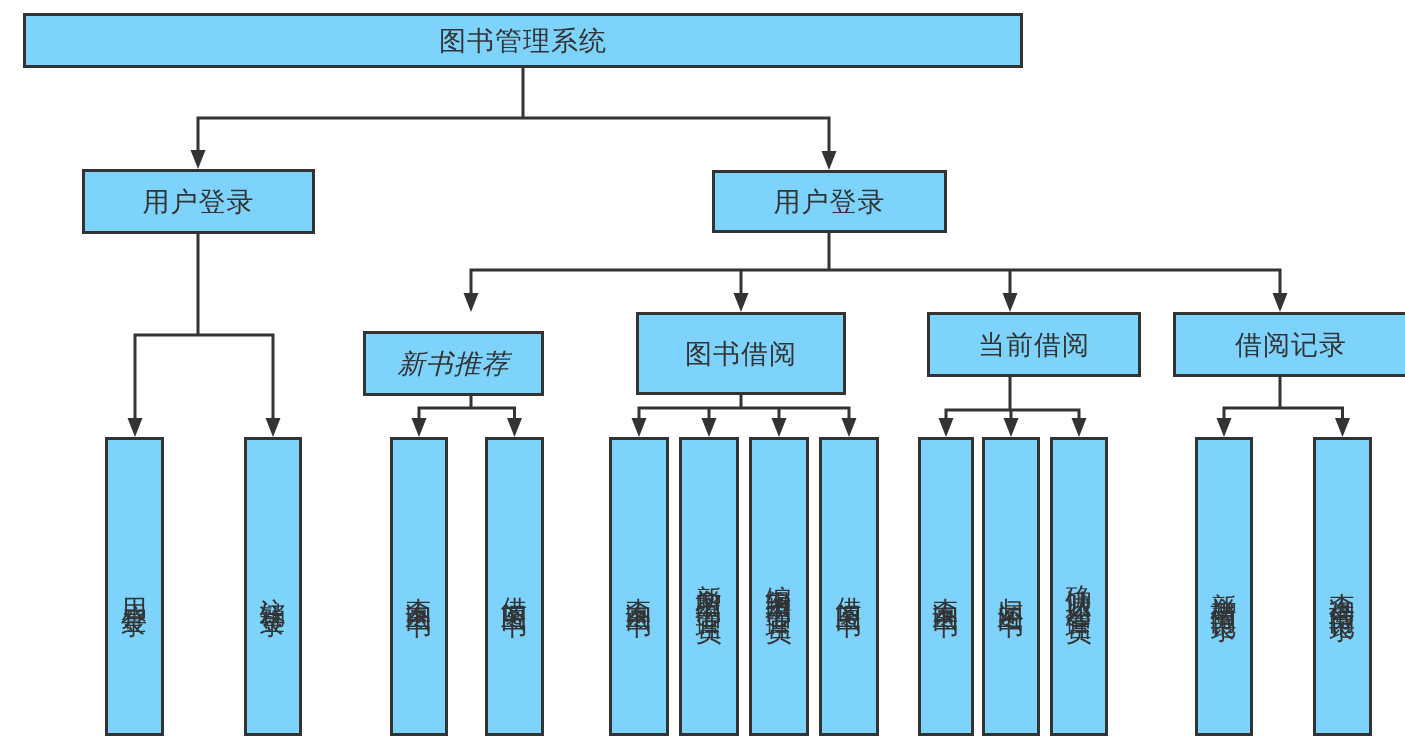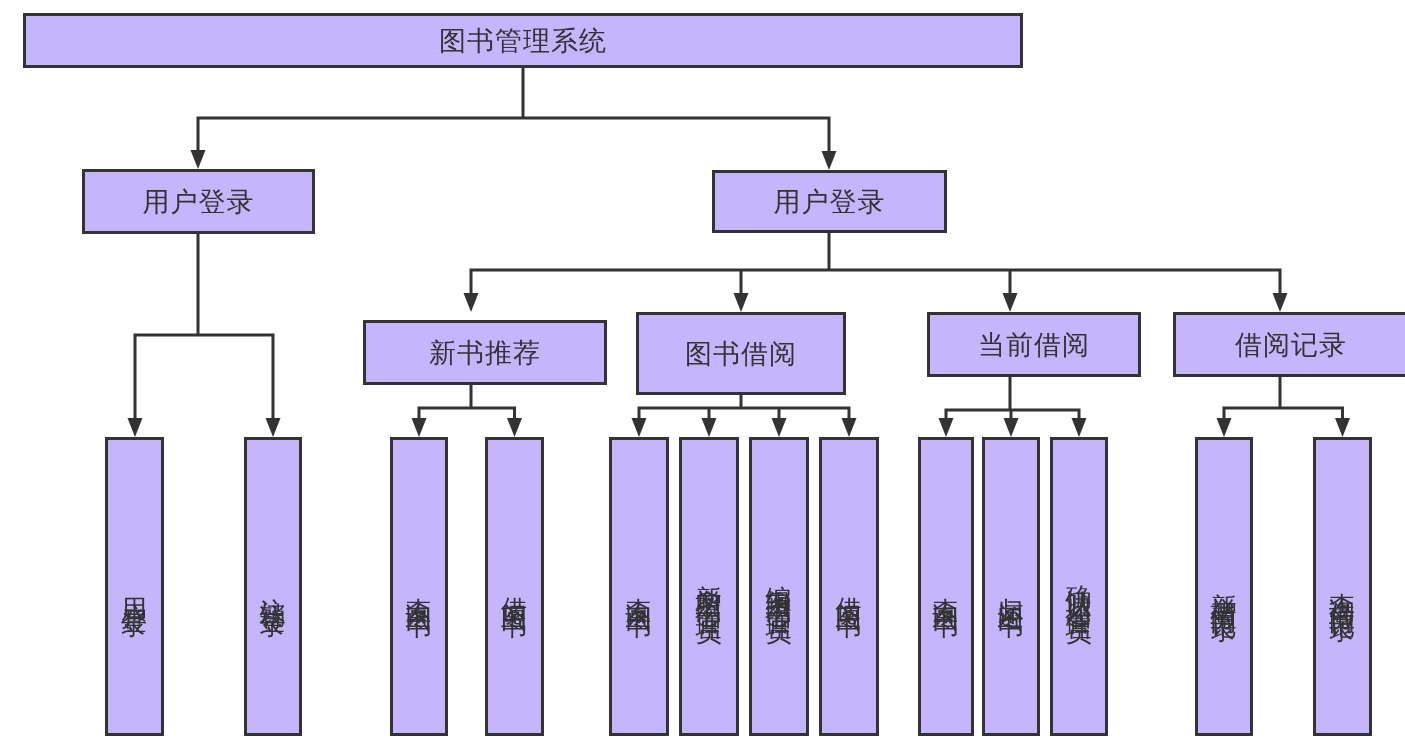--- a/index.html
+++ b/index.html
@@ -6,32 +6,32 @@
   body{
     width:1405px;height:747px;
     background:#ffffff;
     font-family:"DejaVu Sans","Liberation Sans",sans-serif;
     position:relative;overflow:hidden;
   }
   .canvas{position:absolute;left:0;top:0;width:1405px;height:747px;}
   svg.connectors{position:absolute;left:0;top:0;z-index:1;}
   .node{
     position:absolute;z-index:2;
-    border:3px solid #333333;background:#c4b5fd;
+    border:3px solid #333333;background:#7dd3fc;
     display:flex;align-items:center;justify-content:center;
     color:#333333;box-sizing:border-box;
   }
   .node.h .label{font-size:27px;letter-spacing:1px;white-space:nowrap;}
   .node.v{writing-mode:vertical-rl;text-orientation:mixed;}
   .node.v .label{font-size:26px;letter-spacing:5px;line-height:1;white-space:nowrap;}
   
   #n-root{left:23px;top:13px;width:1000px;height:55px;}
   #n-user-login{left:82px;top:169px;width:233px;height:65px;}
   #n-book-mgmt{left:712px;top:170px;width:235px;height:63px;}
-  #n-new-book{left:363px;top:320px;width:244px;height:65px;}
+  #n-new-book{left:363px;top:331px;width:181px;height:65px;font-style:italic;}
   #n-book-borrow{left:636px;top:312px;width:210px;height:83px;}
   #n-cur-borrow{left:903px;top:312px;width:214px;height:65px;margin-left:24px;}
   #n-borrow-rec{left:1173px;top:312px;width:236px;height:65px;}
   #l-user-login{left:105px;top:437px;width:59px;height:299px;}
   #l-logout{left:244px;top:437px;width:58px;height:299px;}
   #l-nbr-query{left:390px;top:437px;width:58px;height:299px;}
   #l-nbr-borrow{left:485px;top:437px;width:59px;height:299px;}
   #l-bb-query{left:609px;top:437px;width:60px;height:299px;}
   #l-bb-add{left:679px;top:437px;width:60px;height:299px;}
   #l-bb-edit{left:749px;top:437px;width:60px;height:299px;}

